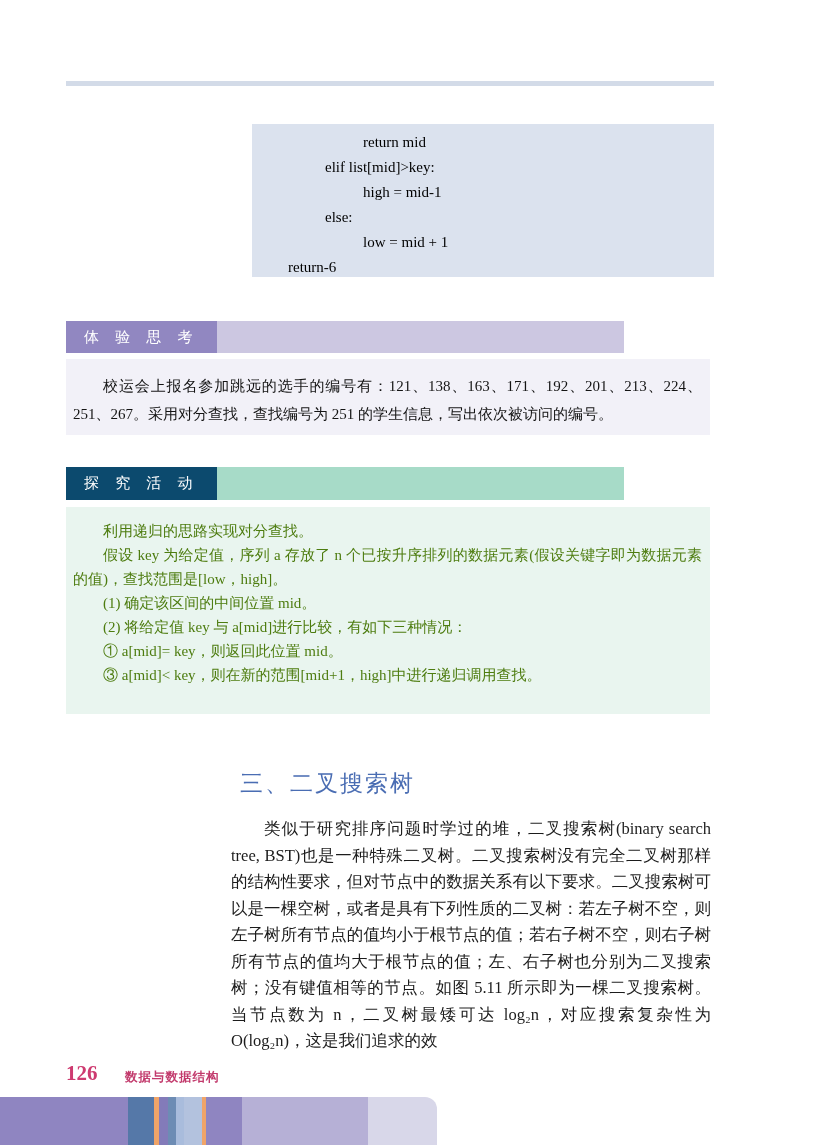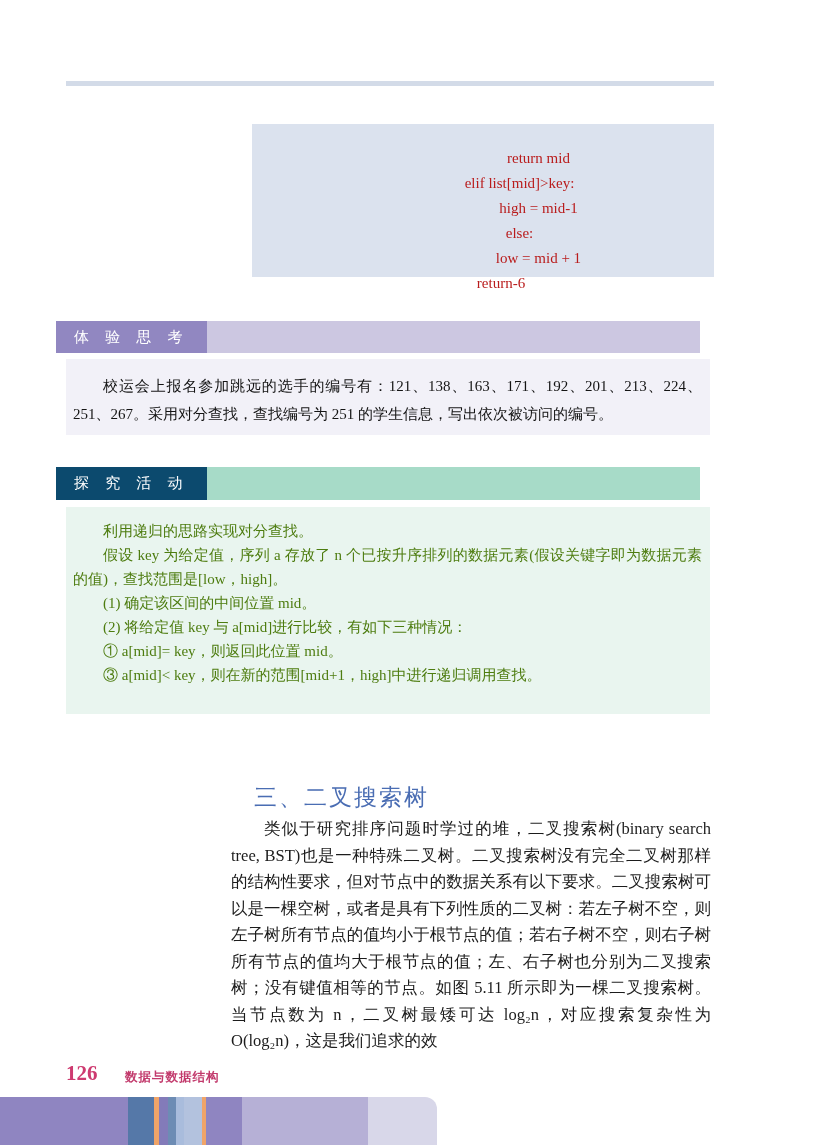--- a/index.html
+++ b/index.html
@@ -9,30 +9,30 @@
     font-family:"Liberation Serif","DejaVu Serif",serif;
     color:#1c1c1c;
   }
 
   
   .top-rule { position:absolute; left:66px; top:81px; width:648px; height:5px; background:#d3dbe8; }
 
   
   .code-block {
     position:absolute; left:252px; top:124px; width:462px; height:153px;
-    background:#dbe2ee; color:#b91c1c; font-size:15px;
-    padding-top:22px; box-sizing:border-box;text-align:center;
+    background:#dbe2ee; color:#000000; font-size:15px;
+    padding-top:6px; box-sizing:border-box;
   }
   .code-line { height:25px; line-height:25px; white-space:pre; }
   .code-line.lv0 { padding-left:36px; }
   .code-line.lv1 { padding-left:73px; }
   .code-line.lv2 { padding-left:111px; }
 
   
-  .sec-header { position:absolute; left:56px; width:644px; }
+  .sec-header { position:absolute; left:66px; width:558px; }
   .sec-header .dark {
     position:absolute; left:0; top:0; width:151px; height:100%;
     color:#ffffff; font-family:"Liberation Sans","DejaVu Sans",sans-serif;
     font-size:15px; letter-spacing:6px; padding-left:18px; box-sizing:border-box;
     display:flex; align-items:center;
   }
   .sec-header .light { position:absolute; left:151px; right:0; top:0; bottom:0; }
 
   .exp-header { top:321px; height:32px; }
   .exp-header .dark  { background:#9187c1; }
@@ -122,21 +122,21 @@
 
   <div class="expl-body" id="explore-body">
       <p class="para">利用递归的思路实现对分查找。</p>
       <p class="para">假设 key 为给定值，序列 a 存放了 n 个已按升序排列的数据元素(假设关键字即为数据元素的值)，查找范围是[low，high]。</p>
       <p class="list1">(1) 确定该区间的中间位置 mid。</p>
       <p class="list1">(2) 将给定值 key 与 a[mid]进行比较，有如下三种情况：</p>
       <p class="list1">① a[mid]= key，则返回此位置 mid。</p>
       <p class="list1">③ a[mid]&lt; key，则在新的范围[mid+1，high]中进行递归调用查找。</p>
     </div>
 
-  <h2 class="section-title" style="margin:16px; font-weight:normal;">三、二叉搜索树</h2>
+  <h2 class="section-title" style="margin:2px; font-weight:normal;">三、二叉搜索树</h2>
 
   <p class="body-text">类似于研究排序问题时学过的堆，二叉搜索树(binary search tree, BST)也是一种特殊二叉树。二叉搜索树没有完全二叉树那样的结构性要求，但对节点中的数据关系有以下要求。二叉搜索树可以是一棵空树，或者是具有下列性质的二叉树：若左子树不空，则左子树所有节点的值均小于根节点的值；若右子树不空，则右子树所有节点的值均大于根节点的值；左、右子树也分别为二叉搜索树；没有键值相等的节点。如图 5.11 所示即为一棵二叉搜索树。当节点数为 n，二叉树最矮可达 log₂n，对应搜索复杂性为 O(log₂n)，这是我们追求的效</p>
 
   <div class="page-num">126</div>
   <div class="book-title">数据与数据结构</div>
 
   <div class="bottom-bar" id="bottom-bar">
       <div class="seg" style="width: 128px; background: rgb(143, 133, 193);"></div>
       <div class="seg" style="width: 26px; background: rgb(85, 120, 168);"></div>
       <div class="seg" style="width: 5px; background: rgb(240, 164, 104);"></div>

